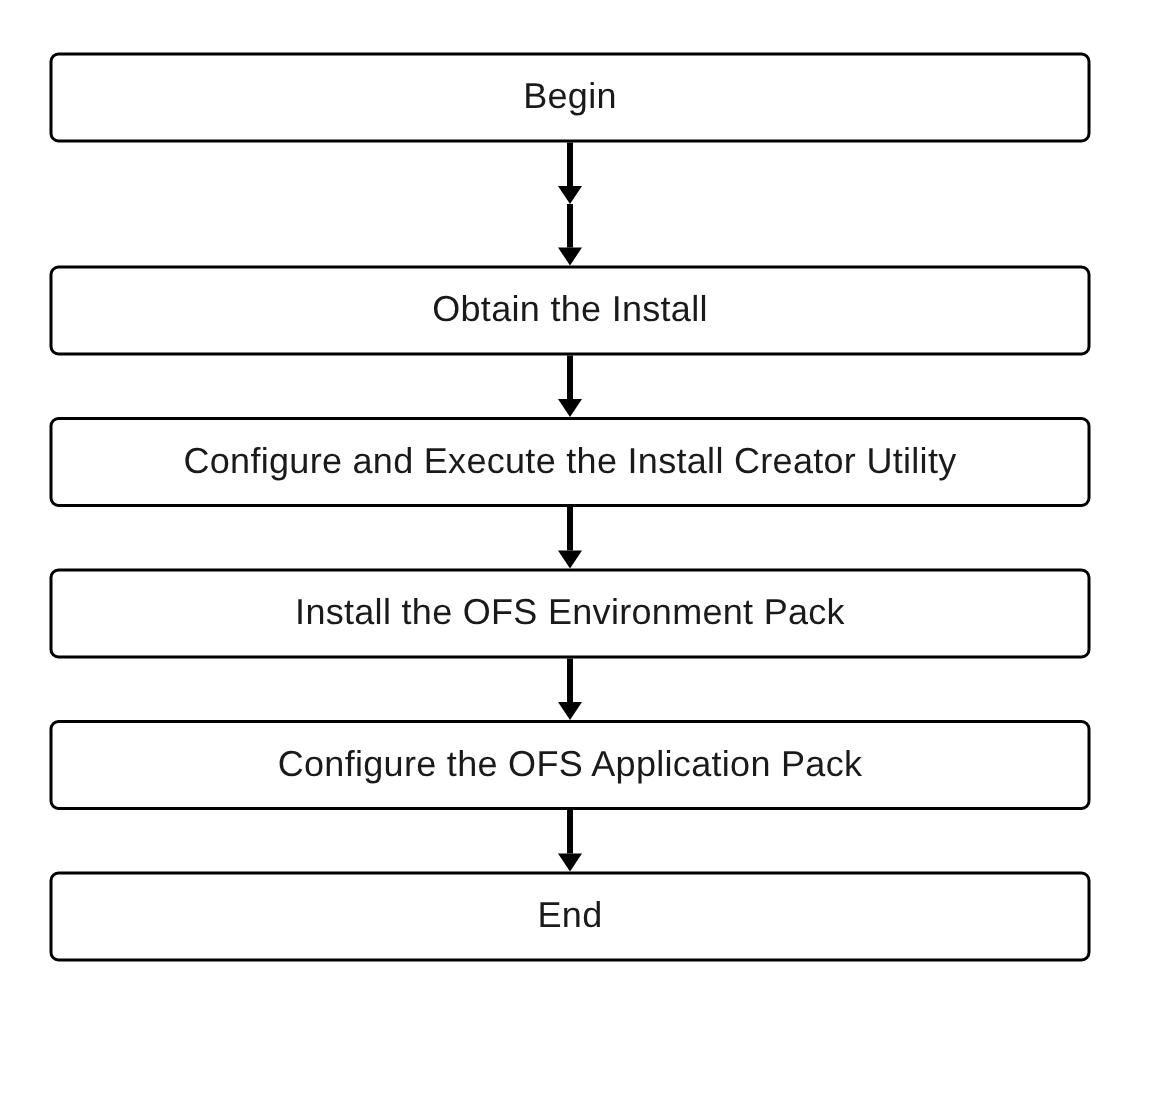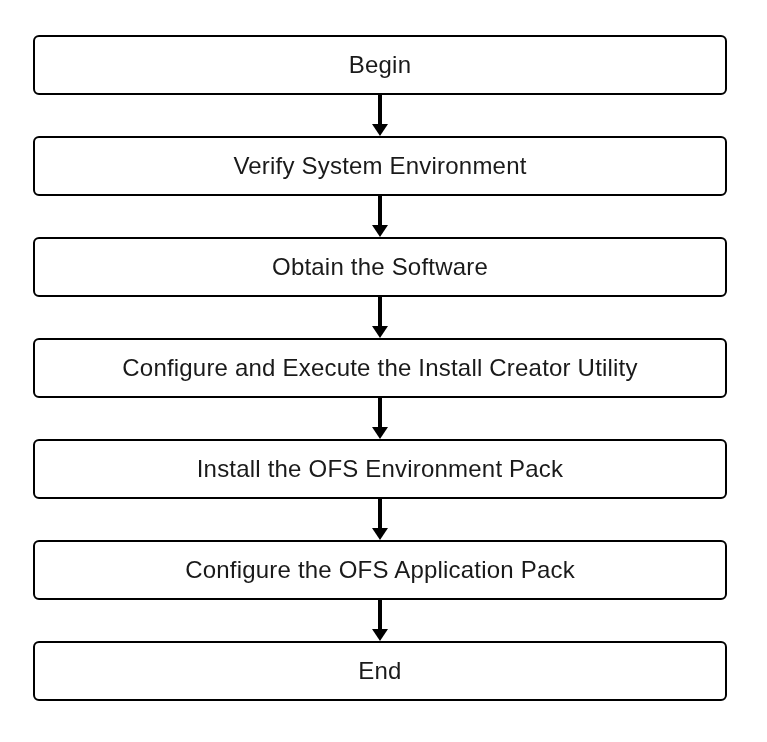--- a/index.html
+++ b/index.html
@@ -60,28 +60,27 @@
 
 <div class="canvas">
 
   <div class="flow-node">Begin</div>
 
   <div class="flow-arrow">
     <div class="arrow-shaft"></div>
     <div class="arrow-head"></div>
   </div>
 
-  <div class="flow-node">Verify System Environment</div>
 
   <div class="flow-arrow">
     <div class="arrow-shaft"></div>
     <div class="arrow-head"></div>
   </div>
 
-  <div class="flow-node">Obtain the Software</div>
+  <div class="flow-node">Obtain the Install</div>
 
   <div class="flow-arrow">
     <div class="arrow-shaft"></div>
     <div class="arrow-head"></div>
   </div>
 
   <div class="flow-node">Configure and Execute the Install Creator Utility</div>
 
   <div class="flow-arrow">
     <div class="arrow-shaft"></div>

